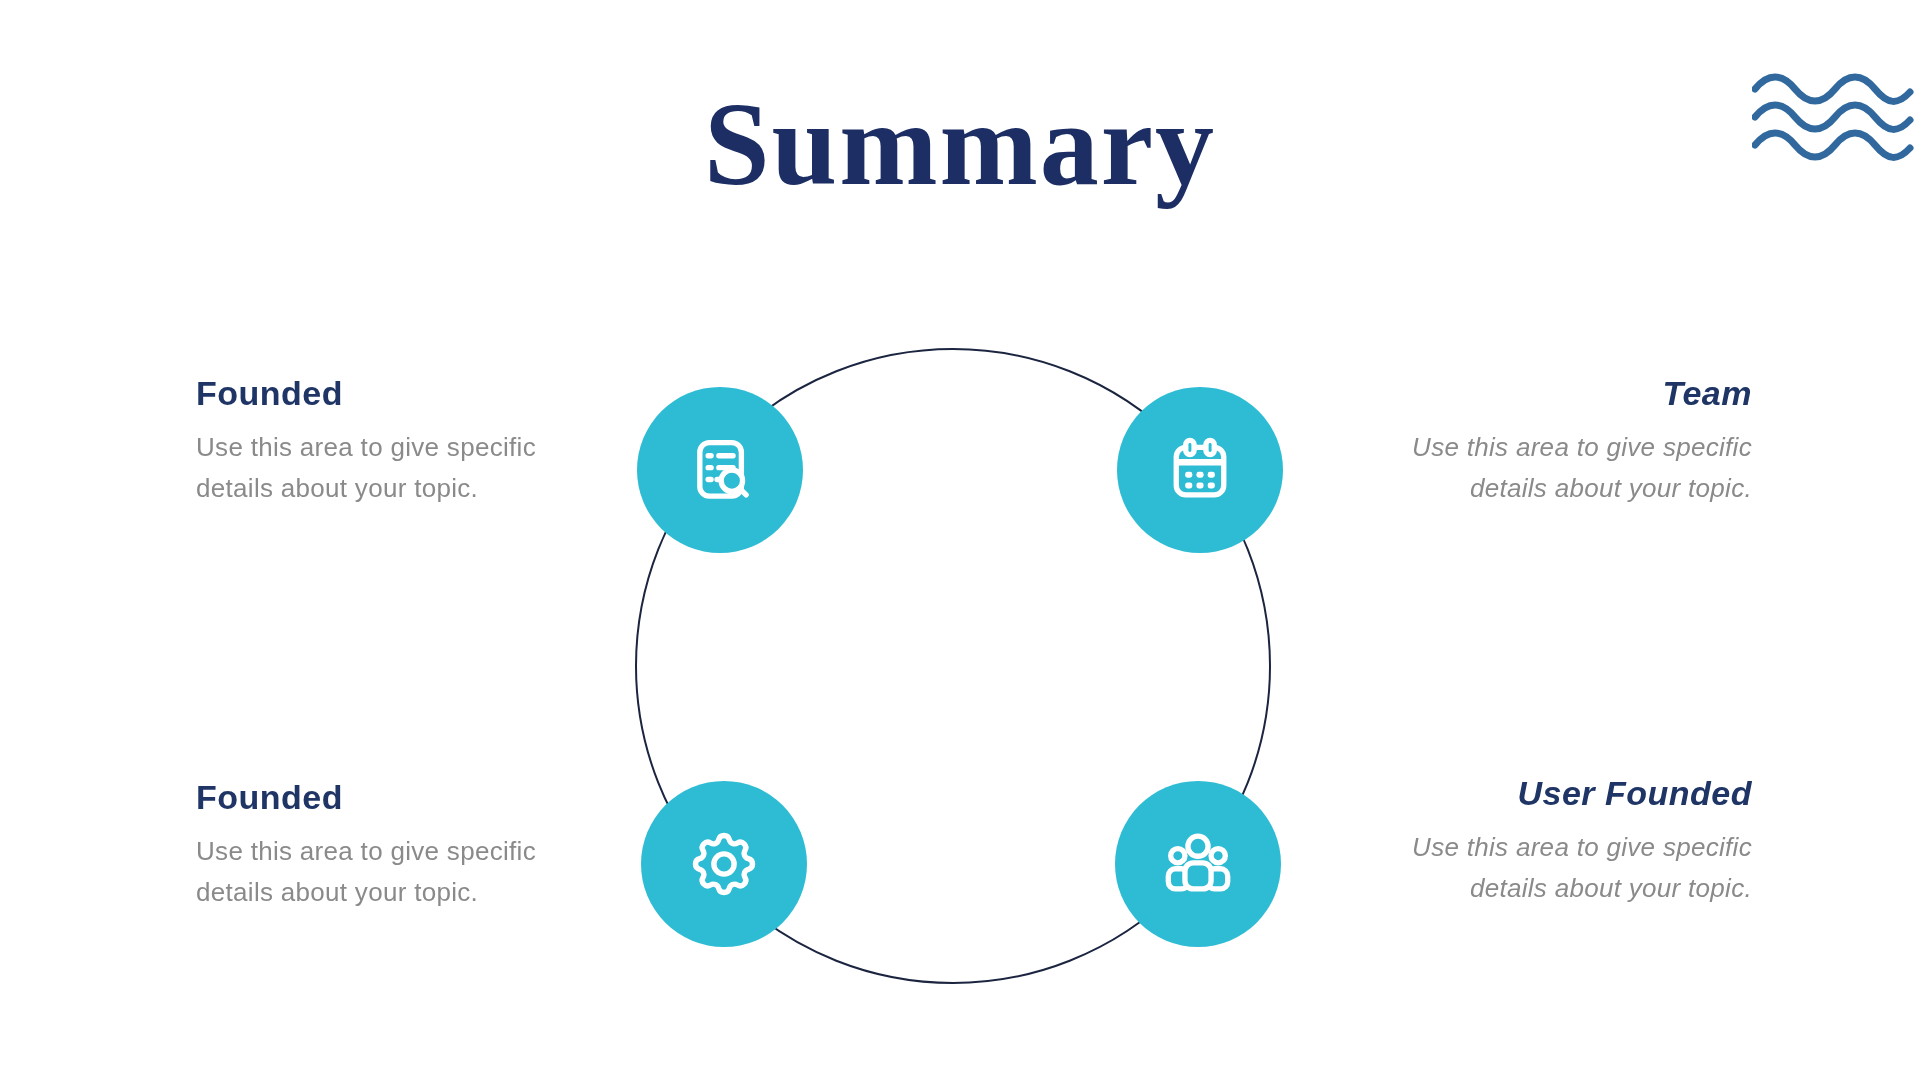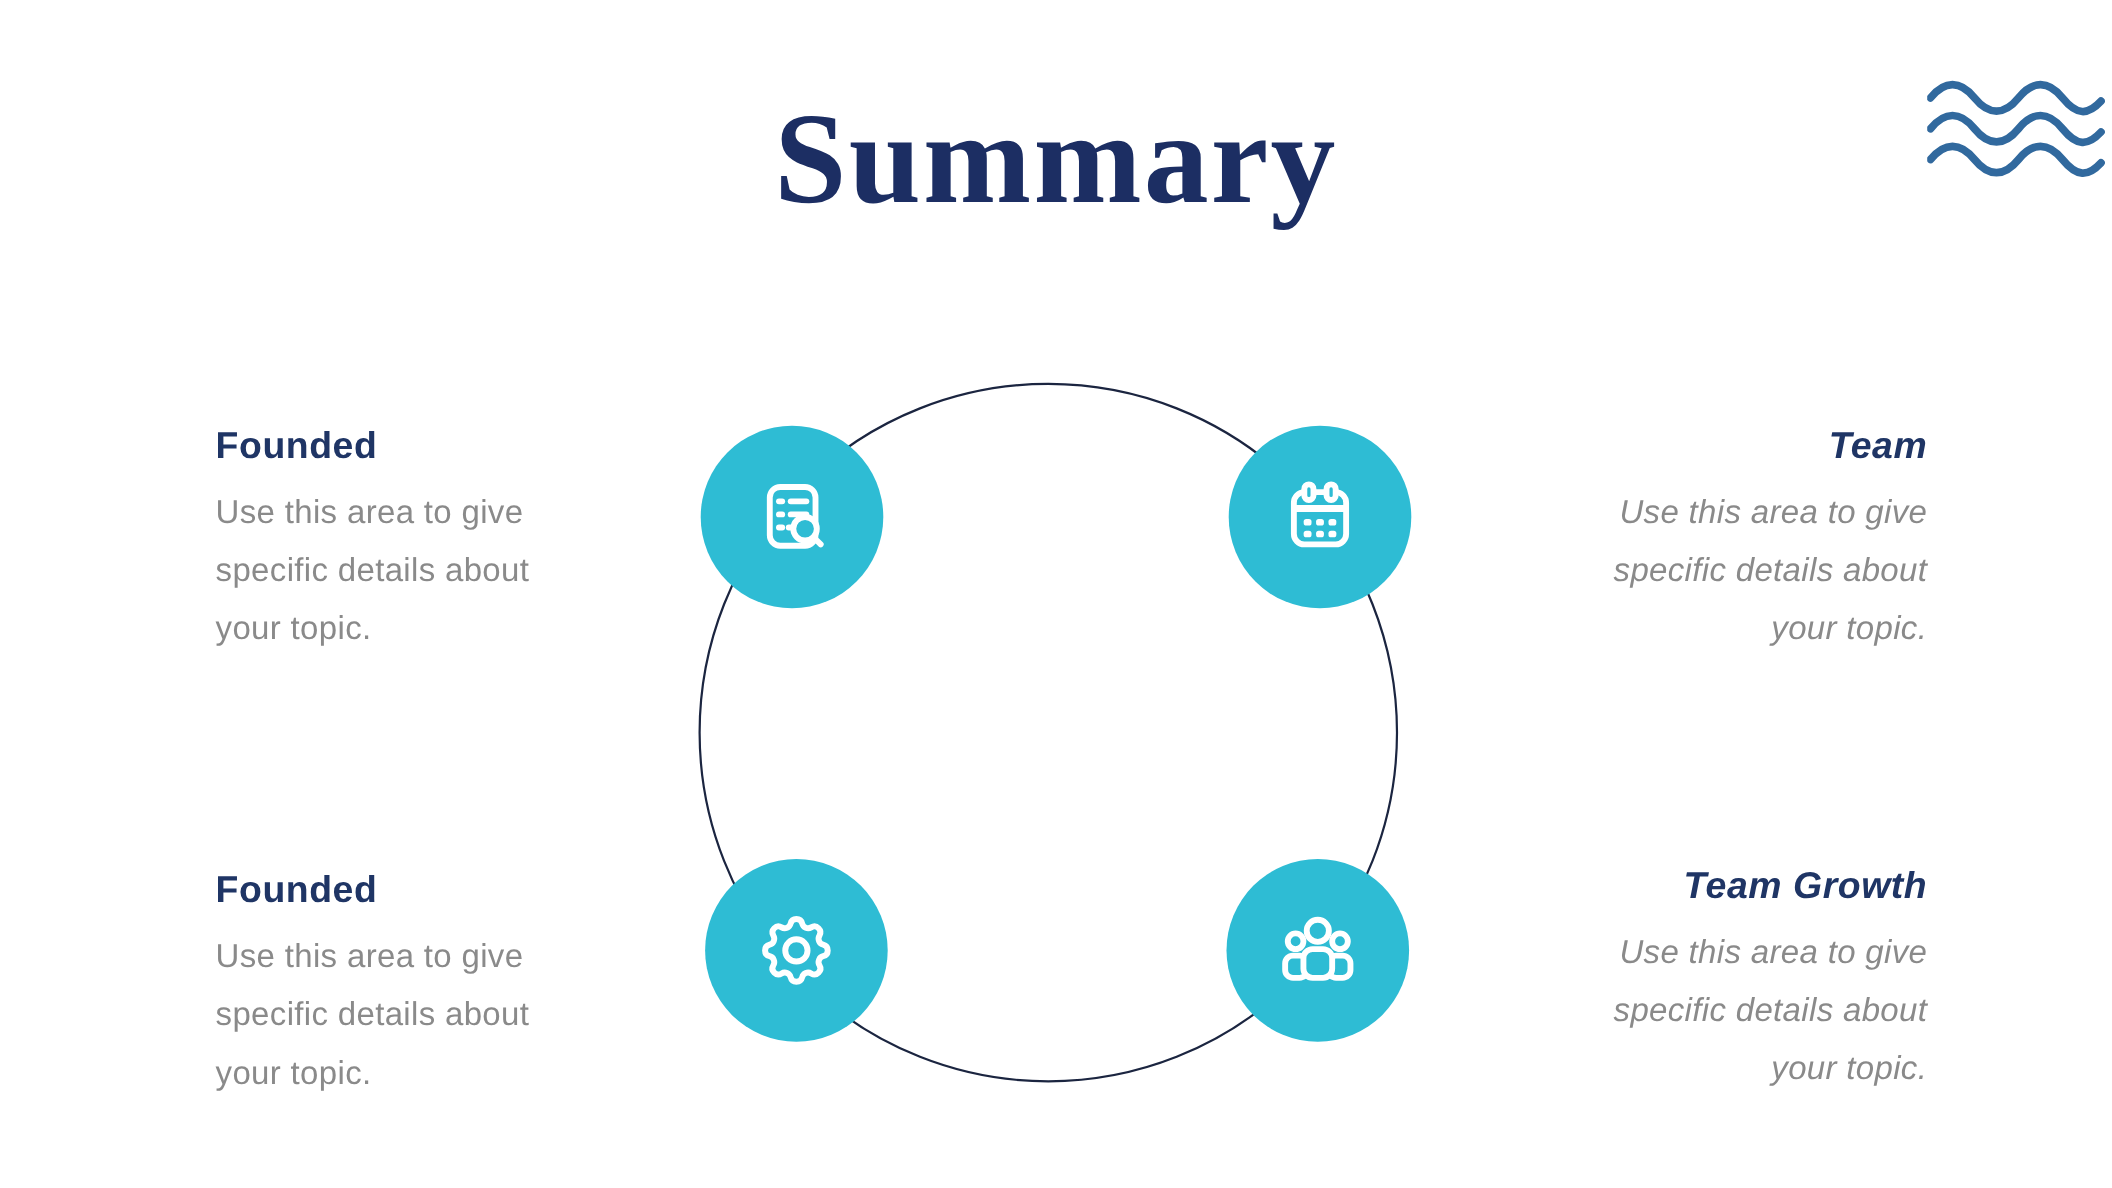--- a/index.html
+++ b/index.html
@@ -60,39 +60,39 @@
     stroke-width: 4.5;
     stroke-linecap: round;
     stroke-linejoin: round;
   }
   .icon .st.thick { stroke-width: 5.5; }
   .icon .mask { fill: var(--color-node_fill, #2EBCD4); }
   .icon .fill-white { fill: var(--color-icon_stroke, #ffffff); stroke: none; }
   .icon.gear-vb .st { stroke-width: 1.7; }
 
   
-  .info-block { position: absolute; width: 352px; margin-top: 12px; }
+  .info-block { position: absolute; width: 352px; }
   .info-left  { text-align: left; }
   .info-right { text-align: right; font-style: italic; }
   .block-founded     { left: 196px;  top: 372px; }
   .block-team        { right: 168px; top: 372px; }
   .block-revenue     { left: 196px;  top: 776px; }
   .block-user-growth { right: 168px; top: 772px; }
 
   .info-heading {
     font-size: 34px;
     font-weight: 700;
     color: var(--color-heading, #1F3565);
     line-height: 1.25;
     margin-bottom: 12px;
     letter-spacing: 0.5px;
   }
   .info-body {
-    font-size: 30px;
-    line-height: 53px;
+    font-size: 26px;
+    line-height: 41px;
     color: var(--color-body_text, #8A8A8A);
     letter-spacing: 0.3px;
   }
 </style>
 </head>
 <body>
 
 <div class="slide">
 
   <div class="title-wrap">
@@ -163,17 +163,17 @@
     <div class="info-heading">Team</div>
     <div class="info-body">Use this area to give specific details about your topic.</div>
   </div>
 
   <div class="info-block info-left block-revenue">
     <div class="info-heading">Founded</div>
     <div class="info-body">Use this area to give specific details about your topic.</div>
   </div>
 
   <div class="info-block info-right block-user-growth">
-    <div class="info-heading">Team Growth</div>
+    <div class="info-heading">User Founded</div>
     <div class="info-body">Use this area to give specific details about your topic.</div>
   </div>
 
 </div>
 
 </body></html>

